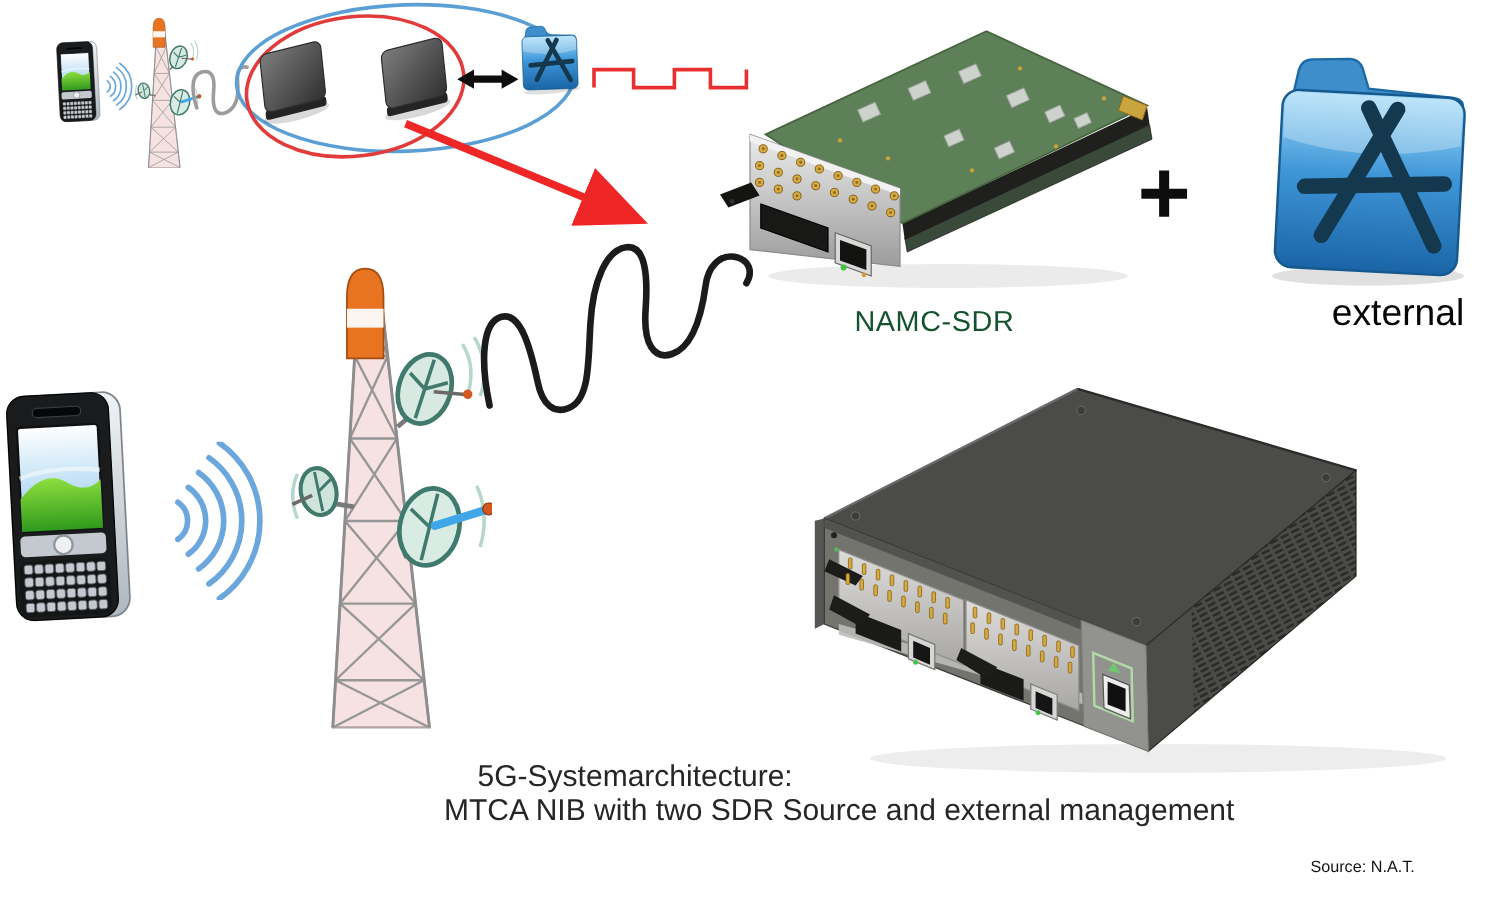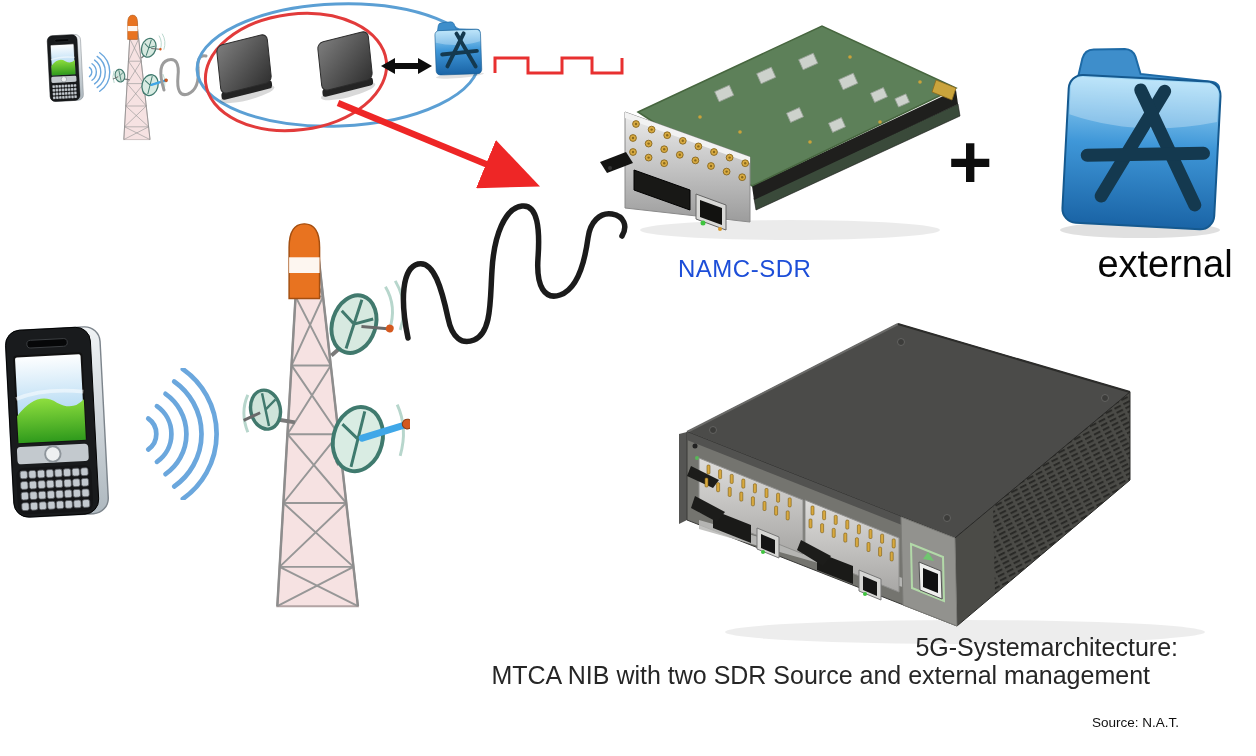--- a/index.html
+++ b/index.html
@@ -1,23 +1,23 @@
 <!DOCTYPE html>
 <html><head>
 <meta charset="utf-8">
 <style>
   html,body{margin:0;padding:0;background:#fff;}
   .canvas{position:relative;width:1256px;height:756px;background:#ffffff;overflow:hidden;
           font-family:"Liberation Sans",sans-serif;}
   .abs{position:absolute;}
   .lbl{position:absolute;color:#222;white-space:nowrap;}
-  .lbl-namc{left:678px;top:255px;font-size:24px;letter-spacing:.5px;color:#1d4ed8;}
+  .lbl-namc{left:712px;top:255px;font-size:24px;letter-spacing:.5px;color:#14532d;}
   .lbl-plus{left:948px;top:124px;font-size:76px;font-weight:700;color:#0d0d0d;line-height:1;}
-  .lbl-external{left:1085px;top:243px;width:160px;text-align:center;font-size:38px;color:#060606;}
-  .caption{position:absolute;left:390px;top:633px;width:760px;text-align:right;
+  .lbl-external{left:1085px;top:243px;width:160px;text-align:center;font-size:31px;color:#060606;}
+  .caption{position:absolute;left:370px;top:633px;width:760px;text-align:left;
            font-size:25px;line-height:28px;color:#262626;}
   .caption .l1{transform:translateX(28px);}
   .lbl-source{left:1092px;top:715px;font-size:13.5px;font-weight:400;color:#111;}
 </style>
 </head>
 <body>
 
 <div class="canvas">
 
   <svg style="position:absolute;width:0;height:0" aria-hidden="true">

